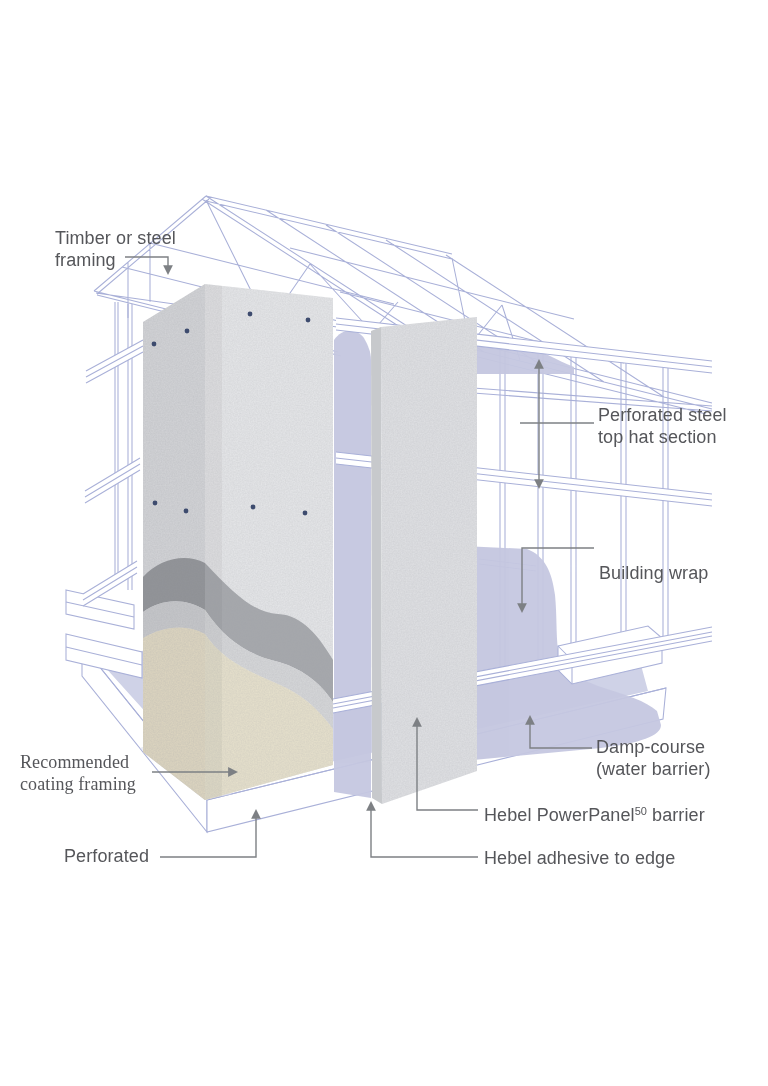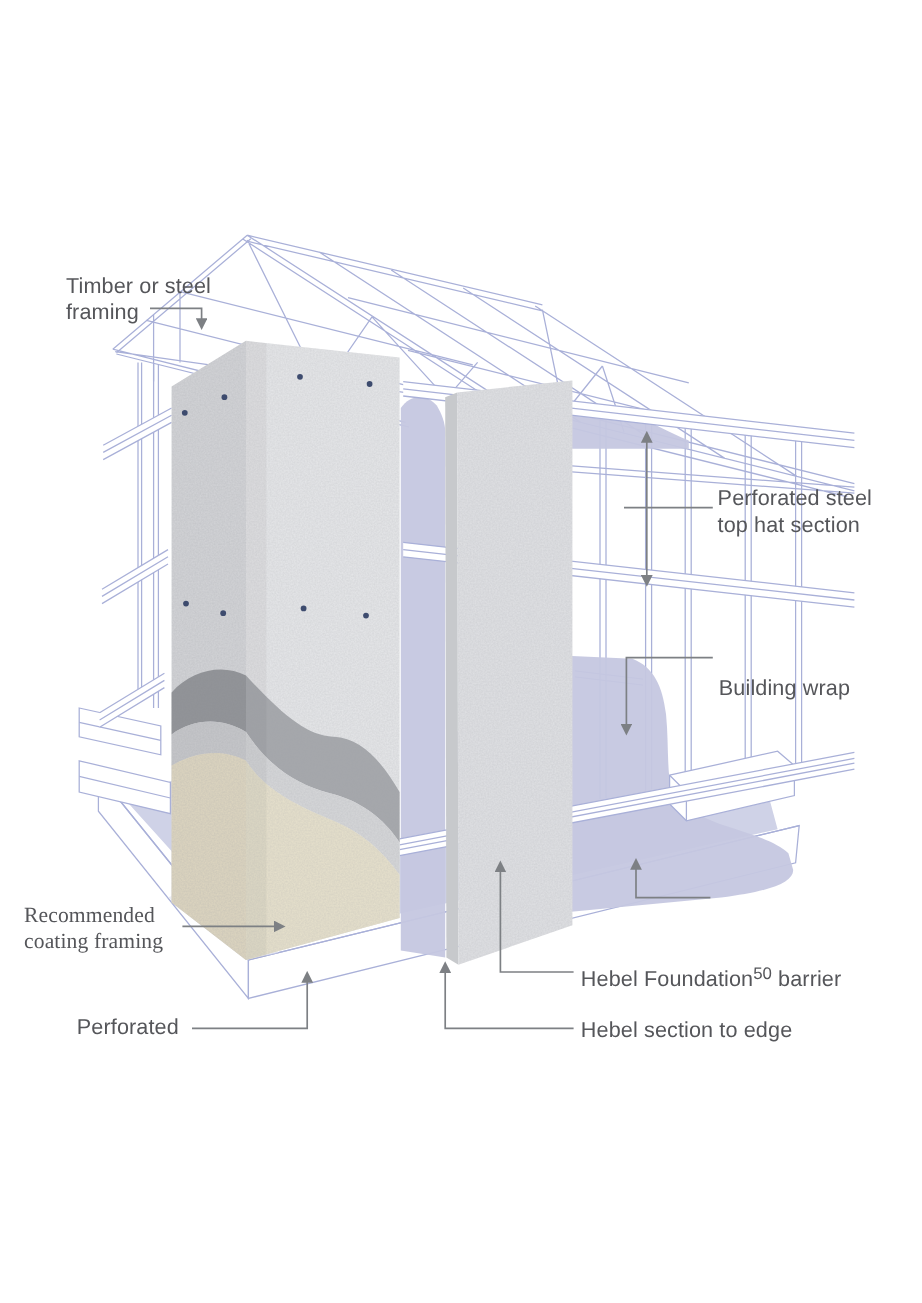--- a/index.html
+++ b/index.html
@@ -1,21 +1,21 @@
 <!DOCTYPE html>
 <html><head>
 <meta charset="utf-8">
 <style>
   html,body{margin:0;padding:0;background:#fff;}
   .stage{position:relative;width:768px;height:1086px;background:#ffffff;overflow:hidden;
          font-family:"Liberation Sans",sans-serif;}
   .stage svg{position:absolute;left:0;top:0;}
   .label{position:absolute;font-size:18px;line-height:22px;font-weight:400;
          color:#55565a;letter-spacing:.1px;white-space:nowrap;}
-  .label sup{font-size:14px;letter-spacing:0;vertical-align:6px;}
+  .label sup{font-size:11px;letter-spacing:0;vertical-align:6px;}
   .wf{stroke:#a9b0d8;stroke-width:1.05;fill:none;}
   .wff{stroke:#a9b0d8;stroke-width:1.05;fill:#ffffff;}
   .wfw{stroke:none;fill:#ffffff;}
   .ldr{stroke:#7d8084;stroke-width:1.4;fill:none;}
 </style>
 </head>
 <body>
 
 <div class="stage">
 
@@ -146,27 +146,31 @@
 
 <div class="label" style="left:55px;top:227px;">
   <div>Timber or steel</div>
   <div>framing</div>
 </div>
 
 <div class="label" style="left:599px;top:538px;margin-top:24px;">
   <div>Building wrap</div>
 </div>
 
+<div class="label" style="left:596px;top:736px;">
+  <div>Damp-course</div>
+  <div>(water barrier)</div>
+</div>
 
 <div class="label" style="left:484px;top:800px;">
-  <span>Hebel Foundation</span><sup>50</sup><span> barrier</span>
+  <span>Hebel PowerPanel</span><sup>50</sup><span> barrier</span>
 </div>
 
 <div class="label" style="left:484px;top:847px;">
-  <div>Hebel section to edge</div>
+  <div>Hebel adhesive to edge</div>
 </div>
 
 <div class="label" style="left:20px;top:751px;font-family:Liberation Serif, serif;">
   <div>Recommended</div>
   <div>coating framing</div>
 </div>
 
 <div class="label" style="left:64px;top:845px;">
   <div>Perforated</div>
 </div>

